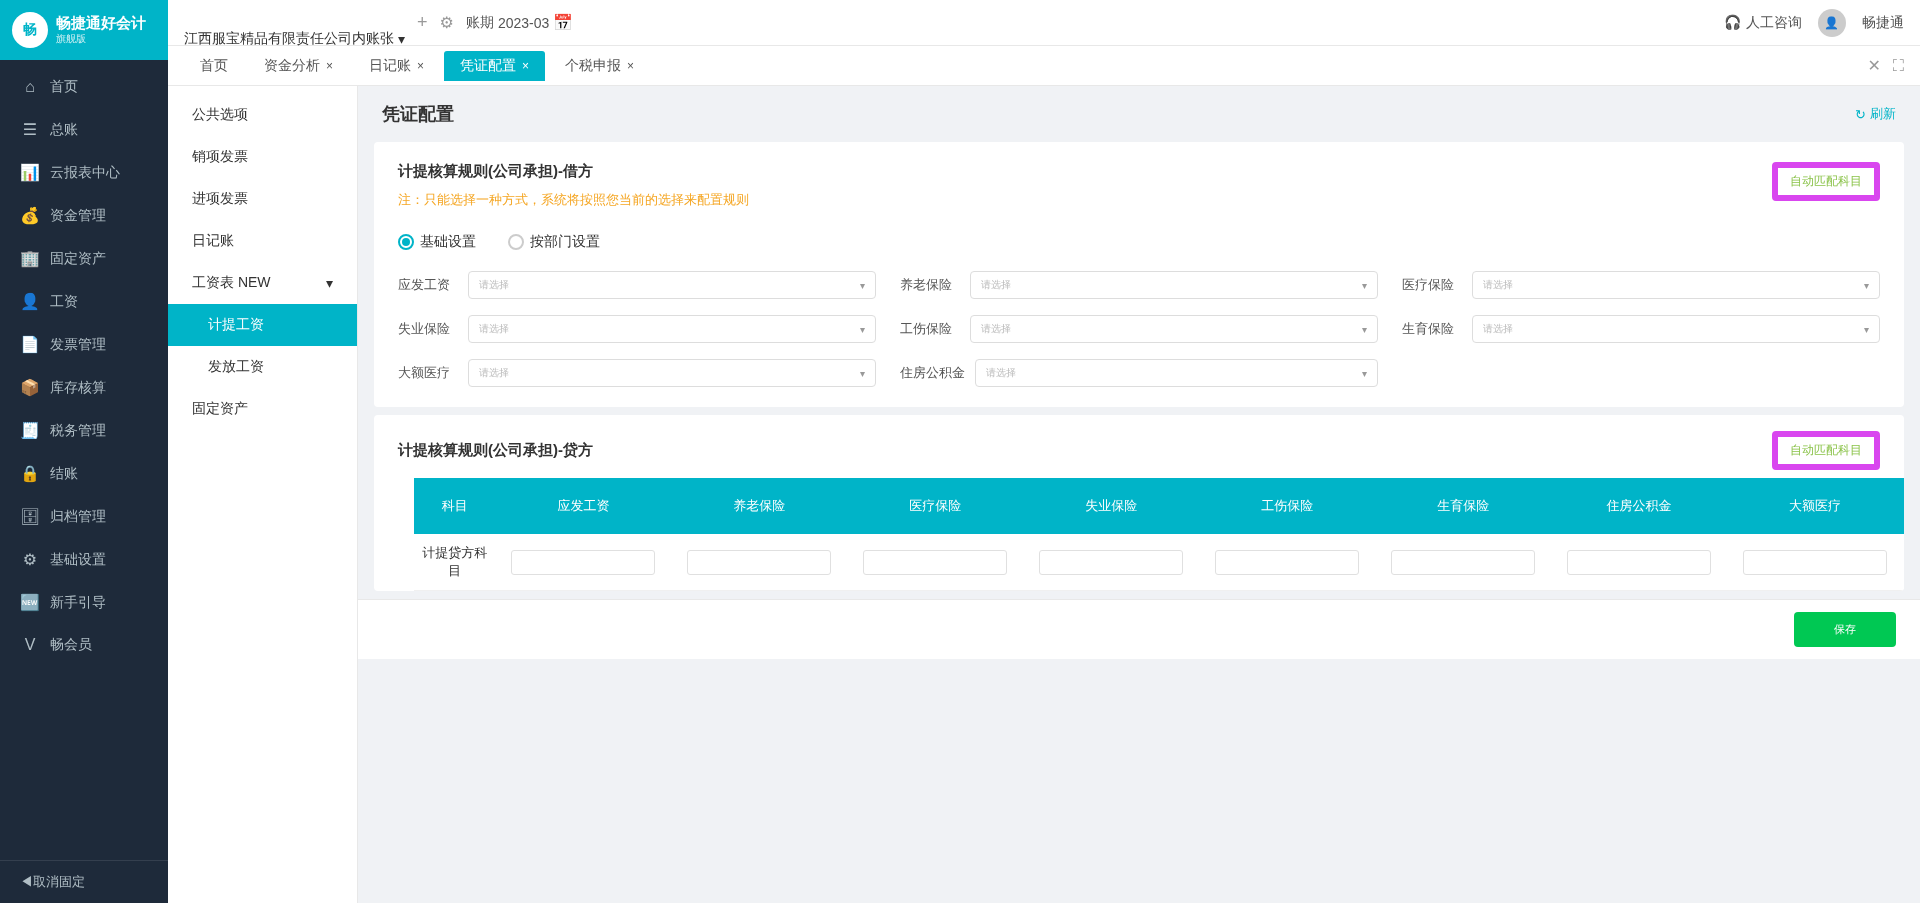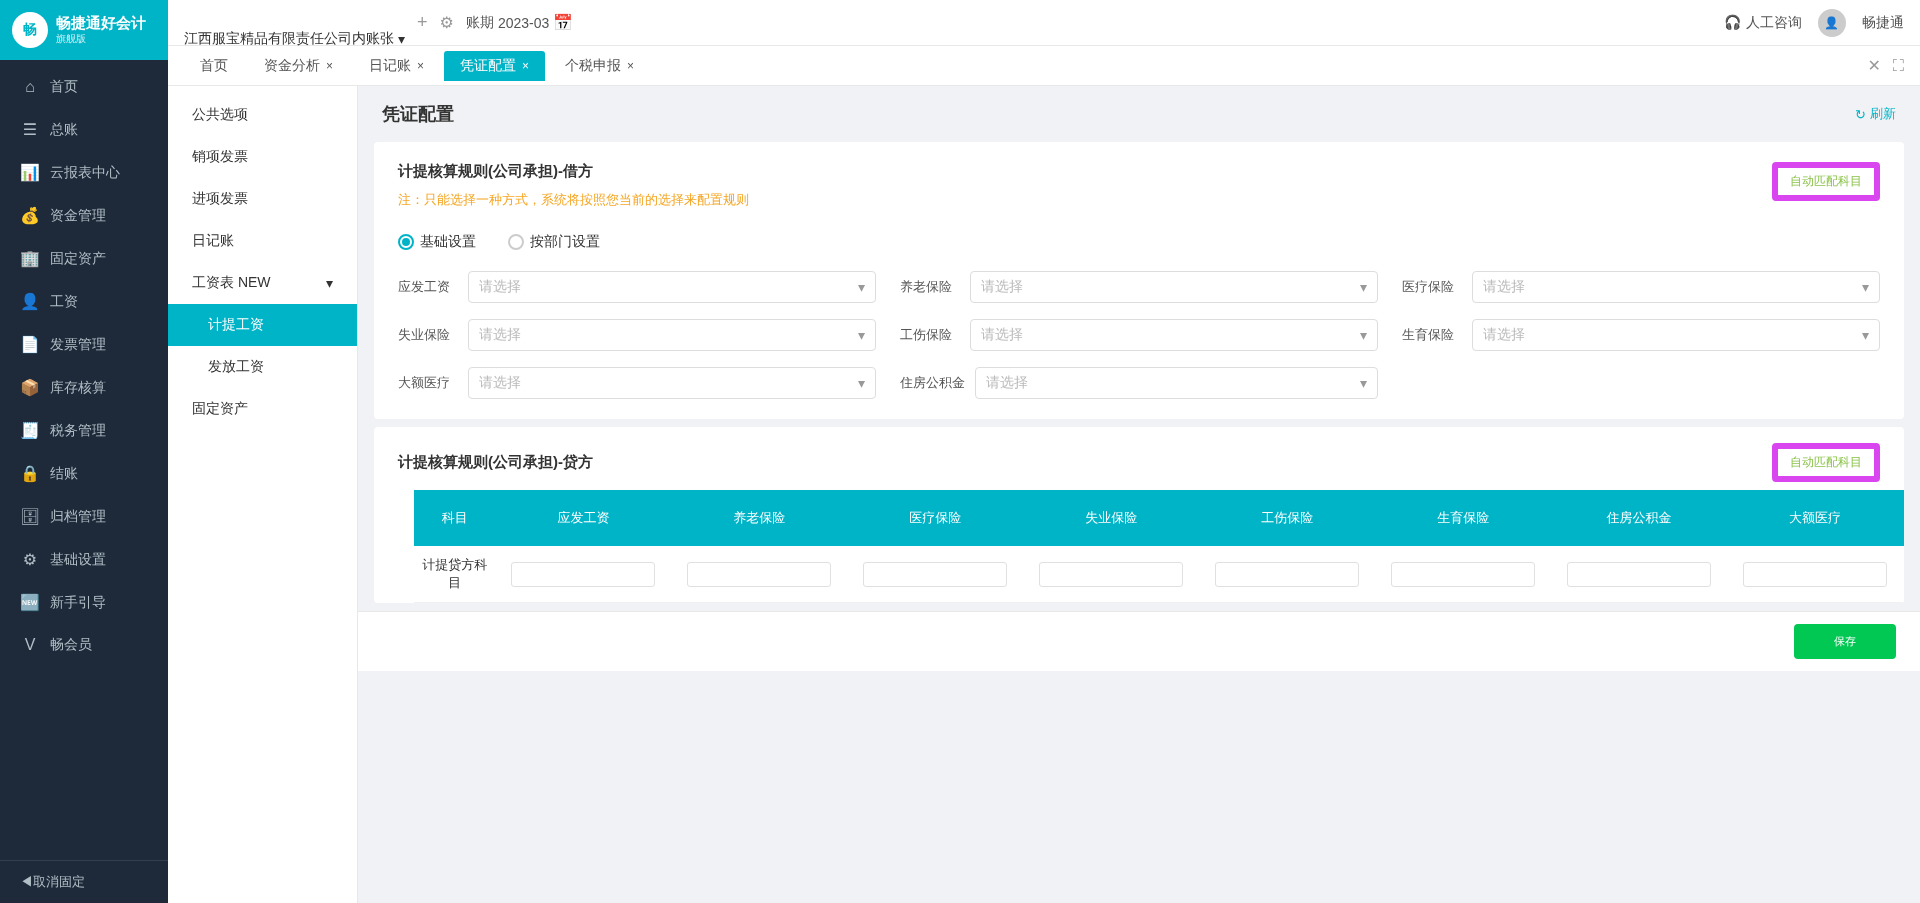--- a/index.html
+++ b/index.html
@@ -158,21 +158,21 @@
     }
 
     .form-grid { display: grid; grid-template-columns: repeat(3, 1fr); gap: 16px 24px; }
     .form-item { display: flex; align-items: center; gap: 10px; }
     .form-label { font-size: 13px; color: #555; white-space: nowrap; min-width: 60px; }
     .form-select {
       flex: 1;
       border: 1px solid #ddd;
       border-radius: 4px;
       padding: 6px 10px;
-      font-size: 14px;
+      font-size: 10px;
       color: #999;
       background: #fff;
       display: flex; align-items: center; justify-content: space-between;
       cursor: pointer;
     }
     .form-select .placeholder { color: #bbb; }
     .form-select .arrow { color: #999; }
 
     .auto-match-btn {
       position: absolute; right: 24px; top: 20px;

